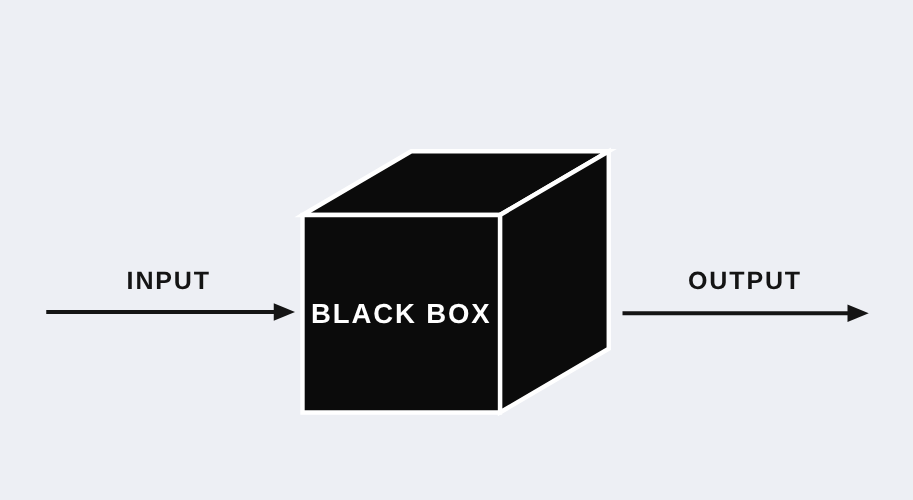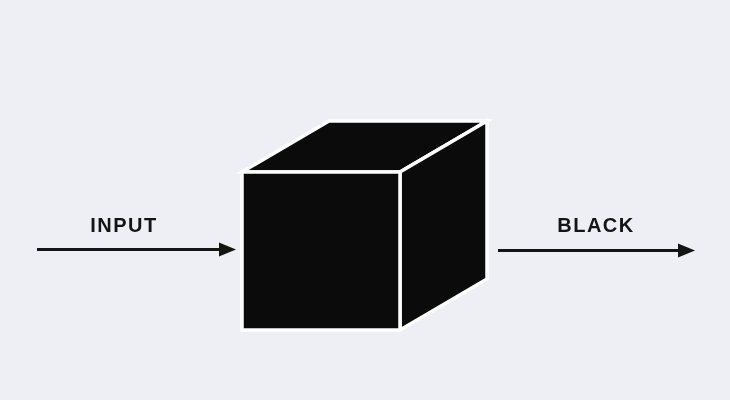--- a/index.html
+++ b/index.html
@@ -18,21 +18,21 @@
   .label-sans{
     position:absolute;text-align:center;font-weight:800;font-size:20px;
     letter-spacing:1.5px;color:var(--ink);line-height:1.1;white-space:nowrap;
   }
   .label-serif{
     position:absolute;text-align:center;
     font-family:"DejaVu Serif","Liberation Serif",serif;
     font-size:30px;color:var(--sub-ink);letter-spacing:0.5px;
     line-height:1.15;white-space:nowrap;
   }
-  .input-pos{left:24px;top:214px;width:200px;}
+  .input-pos{left:35px;top:214px;width:200px;}
   .output-pos{left:496px;top:214px;width:200px;}
   .input-sub-pos{left:35px;top:256px;width:200px;}
   .output-sub-pos{left:496px;top:256px;width:200px;}
   .box-label-pos{
     position:absolute;left:242px;top:172px;width:158px;height:158px;
     display:flex;align-items:center;justify-content:center;
     color:var(--box-label);font-weight:800;font-size:22px;
     letter-spacing:1.5px;white-space:nowrap;
   }
 </style>
@@ -55,16 +55,17 @@
 
     <g>
       <polygon class="face" points="242,172 329,121 487,121 400,172"></polygon>
       <polygon class="face" points="400,172 487,121 487,279 400,330"></polygon>
       <polygon class="face" points="242,172 400,172 400,330 242,330"></polygon>
     </g>
   </svg>
 
   <div class="label-sans input-pos">INPUT</div>
 
+  <div class="box-label-pos">BLACK BOX</div>
 
-  <div class="label-sans output-pos">BLACK</div>
+  <div class="label-sans output-pos">OUTPUT</div>
 
 </div>
 
 </body></html>

